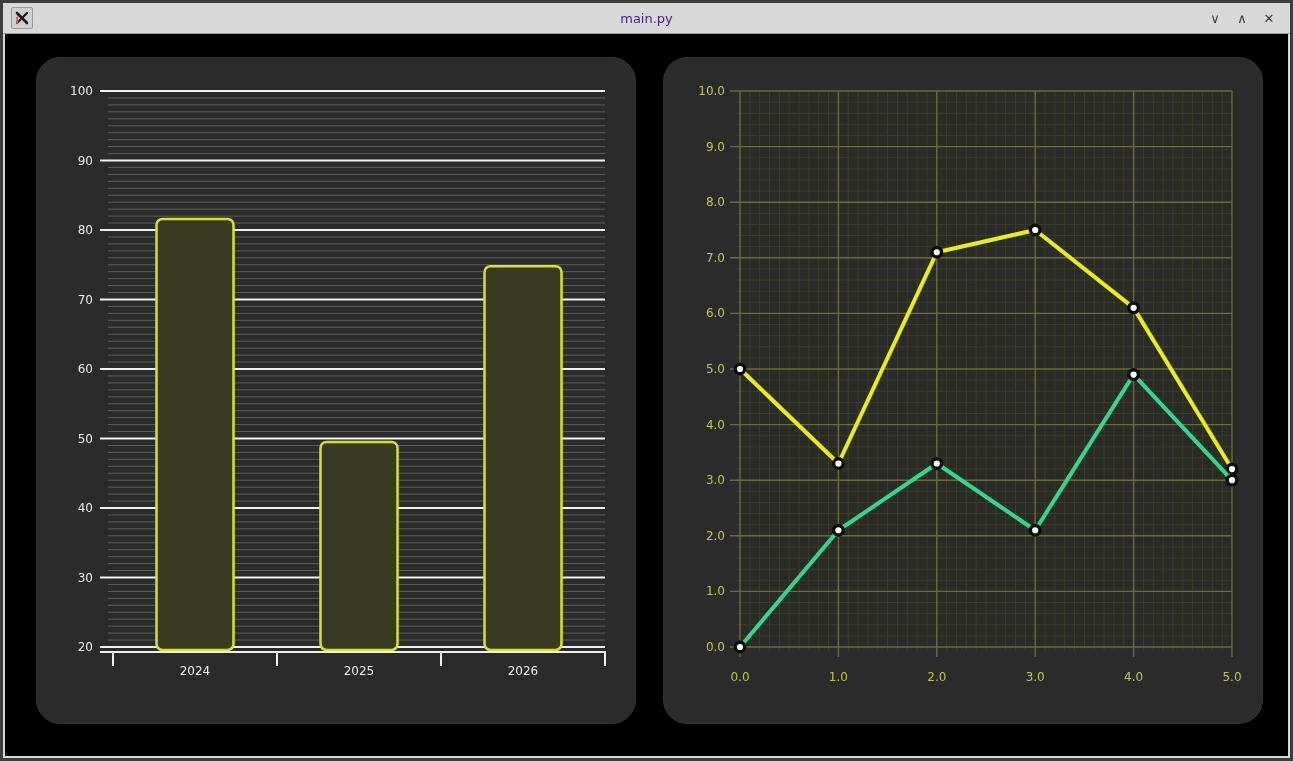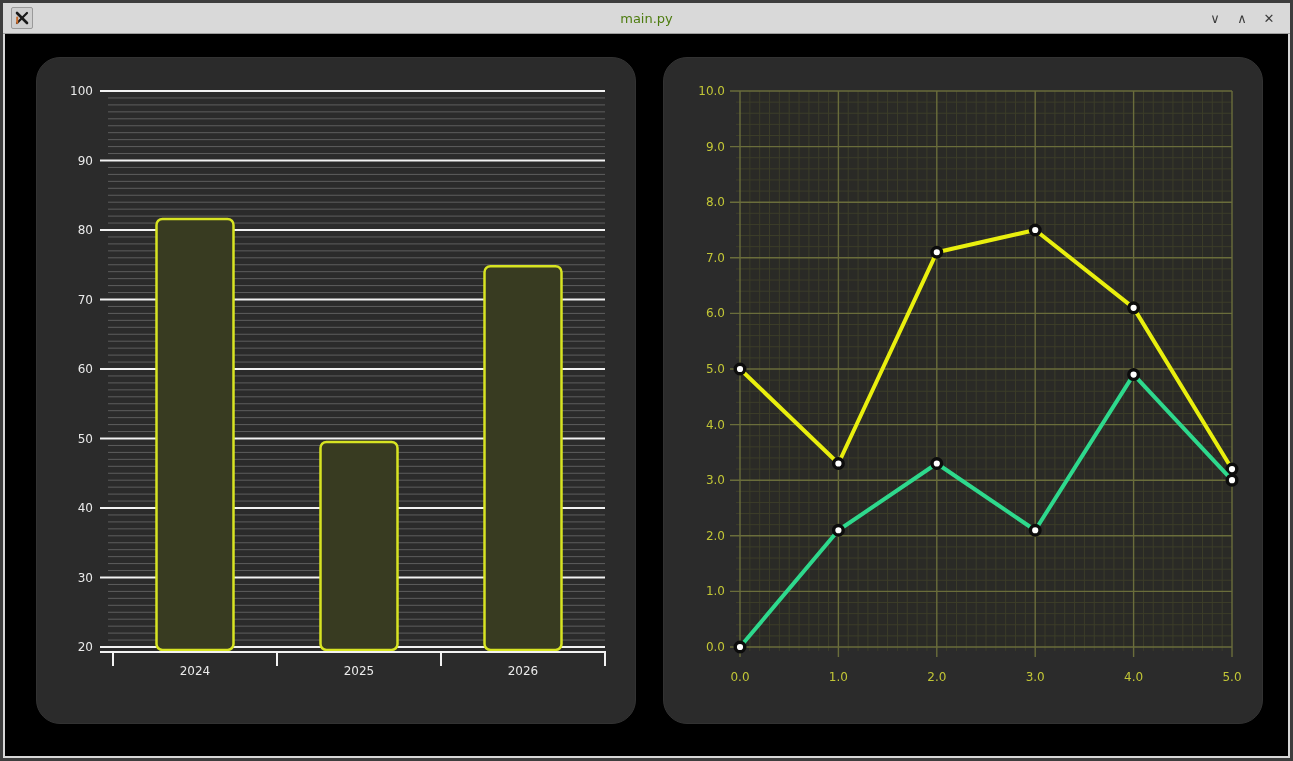--- a/index.html
+++ b/index.html
@@ -4,21 +4,21 @@
 <style>
   html,body{margin:0;padding:0;background:#555;}
   *{box-sizing:border-box;font-family:"DejaVu Sans","Liberation Sans",sans-serif;}
   .stage{position:relative;width:1293px;height:761px;background:#3d3d3d;overflow:hidden;}
   .frame{position:absolute;inset:0;padding:3px;display:flex;flex-direction:column;}
   .titlebar{height:31px;background:#d9d9d9;border-bottom:1px solid #9d9d9d;
             display:flex;align-items:center;position:relative;flex:0 0 auto;}
   .titlebar .app-icon{width:22px;height:22px;margin-left:8px;background:#cfcfcf;
             border:1px solid #9a9a9a;border-radius:2px;display:flex;align-items:center;
             justify-content:center;cursor:default;}
-  .title-text{position:absolute;left:0;right:0;text-align:center;font-size:13px;color:#4d7c0f;}
+  .title-text{position:absolute;left:0;right:0;text-align:center;font-size:13px;color:#4c1d95;}
   .win-controls{margin-left:auto;display:flex;align-items:center;gap:9px;padding-right:12px;z-index:2;}
   .win-btn{width:18px;height:18px;display:flex;align-items:center;justify-content:center;
            color:#3c3c3c;font-size:13px;line-height:1;cursor:default;}
   .content{flex:1 1 auto;background:#000;border:2px solid #d7d7d7;border-top:none;position:relative;}
   .card{position:absolute;top:23px;width:600px;height:667px;background:#2b2b2b;
         border:1px solid #323232;border-radius:24px;}
   .card.left{left:31px;}
   .card.right{left:658px;}
   .card svg{display:block;width:600px;height:667px;}
 </style>

